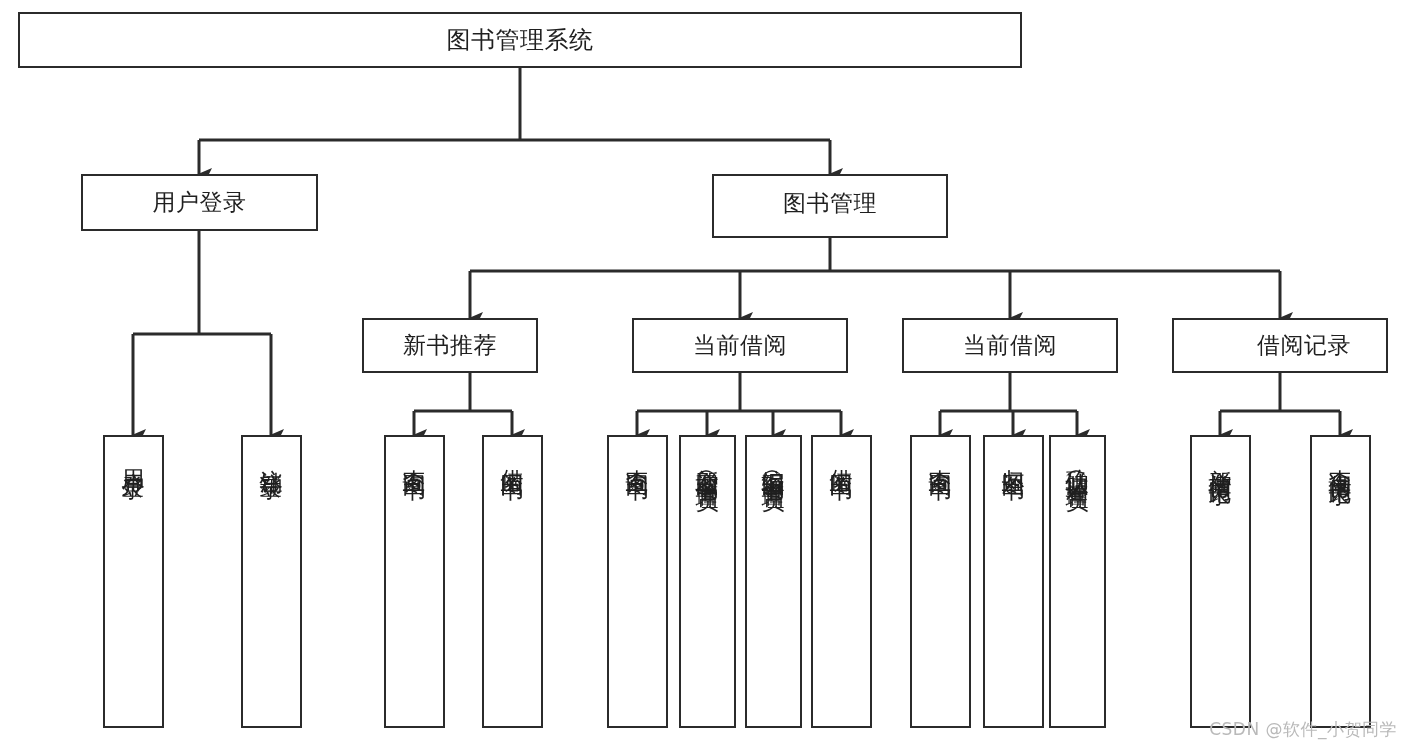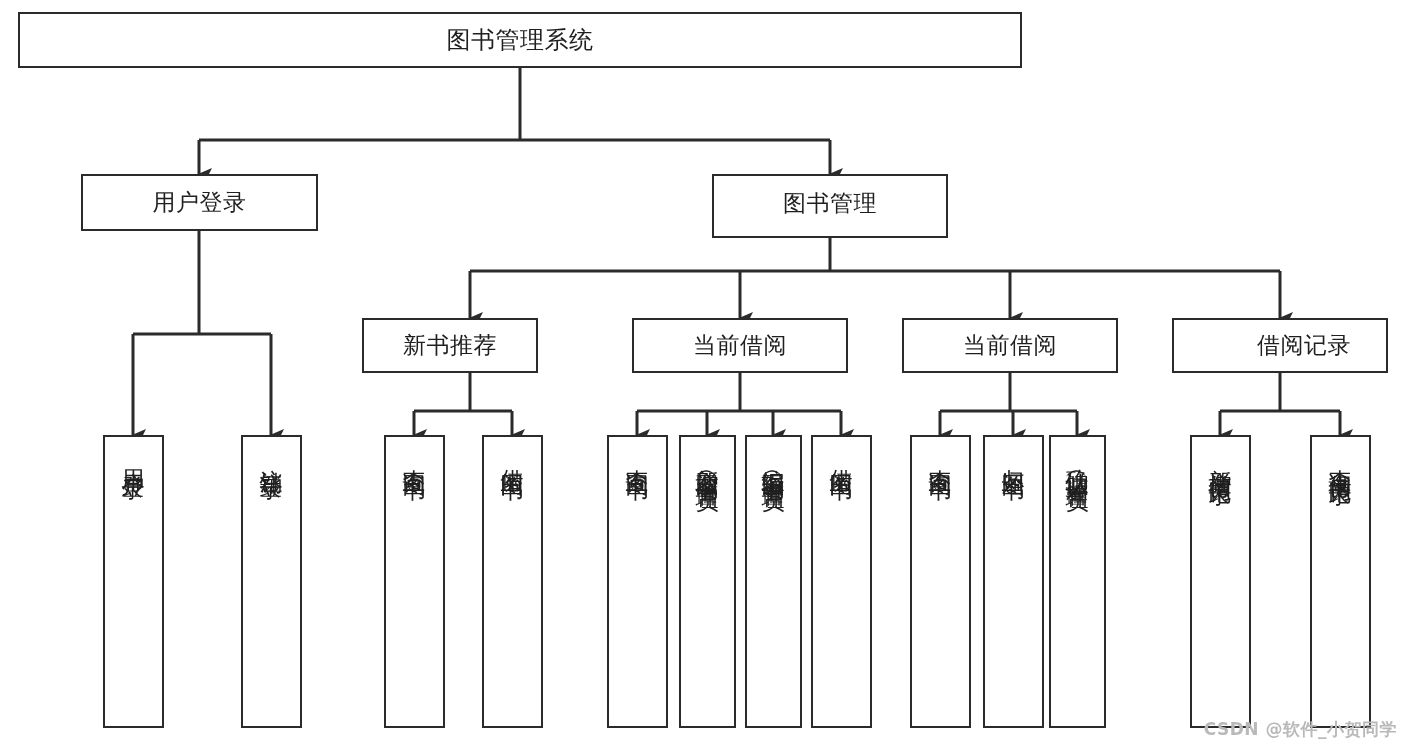--- a/index.html
+++ b/index.html
@@ -68,21 +68,20 @@
   }
   .watermark {
     position: absolute;
     right: 8px;
     bottom: 6px;
     font-size: 17px;
     color: #b9b9b9;
     z-index: 5;
     white-space: nowrap;
     letter-spacing: 0.5px;
-    font-weight: bold;
   }
 </style>
 </head>
 <body>
 
 <div id="diagram-root">
 
   <svg id="edge-layer" width="1405" height="747" viewBox="0 0 1405 747">
     <defs>
       <marker id="arrow" viewBox="0 0 12 14" refX="6" refY="13" markerWidth="12" markerHeight="14" orient="auto-start-reverse" markerUnits="userSpaceOnUse">

